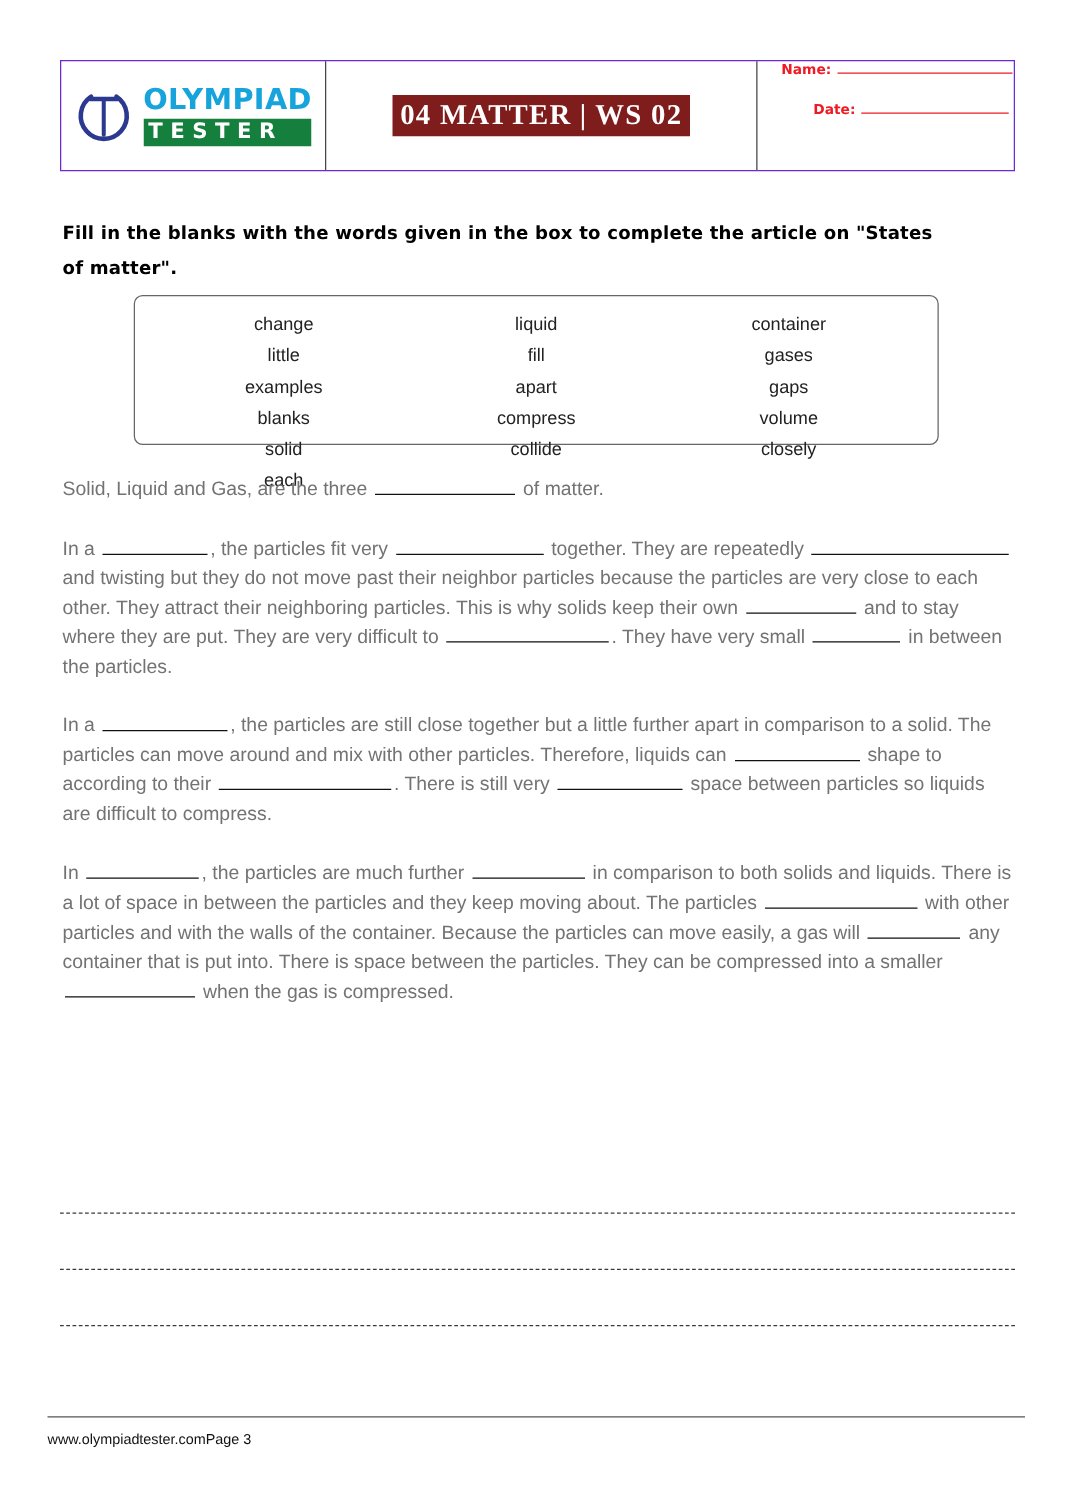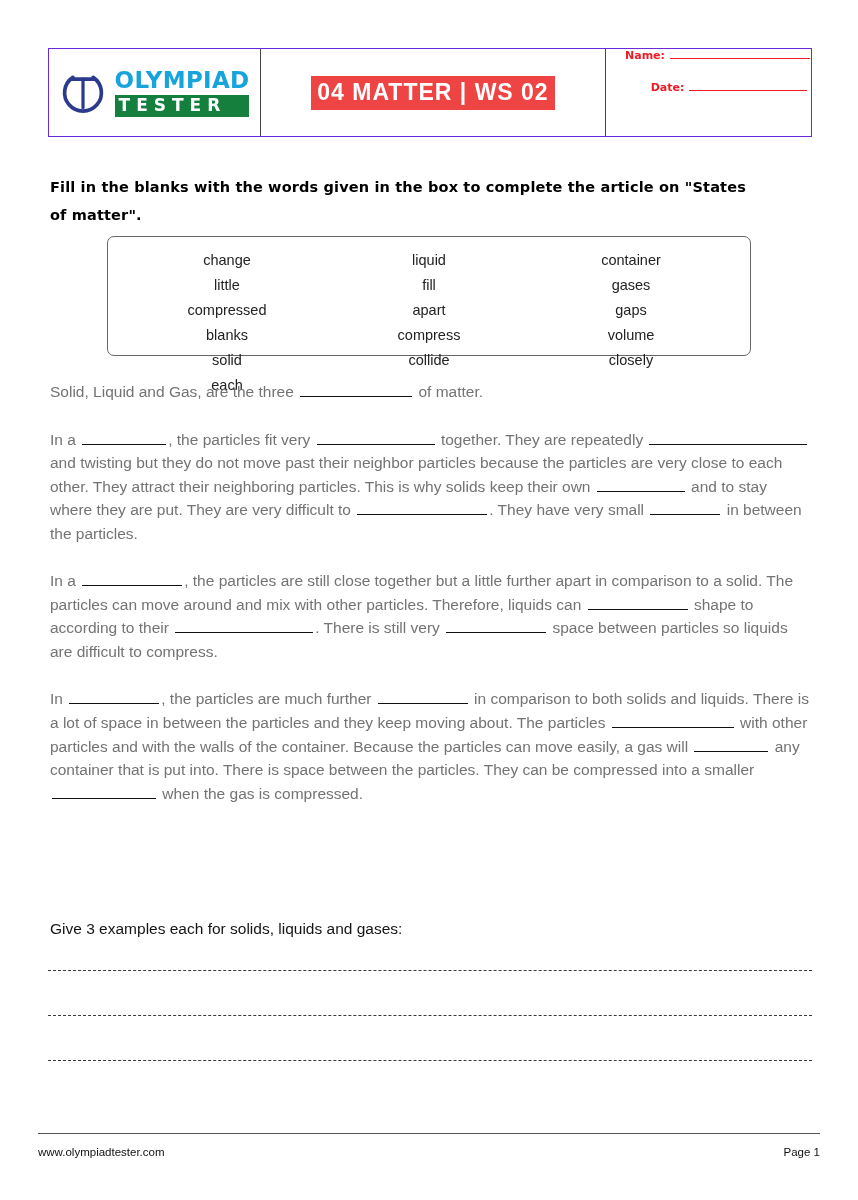--- a/index.html
+++ b/index.html
@@ -90,23 +90,23 @@
     color: #ffffff;
     font-family: "DejaVu Sans", sans-serif;
     font-size: 17px;
     font-weight: bold;
     letter-spacing: 6px;
     display: block;
   }
 
   
   .title-hl {
-    background: #ef4444;
+    background: #7f1d1d;
     color: #ffffff;
-    font-family: Liberation Sans, sans-serif;
+    font-family: Liberation Serif, serif;
     font-size: 23px;
     font-weight: bold;
     letter-spacing: 1px;
     padding: 3px 6px 4px 6px;
     white-space: nowrap;
   }
 
   
   .meta-row {
     display: flex;
@@ -216,21 +216,20 @@
     top: 1133px;
     width: 782px;
     border-top: 1.2px solid #555555;
   }
   .footer {
     position: absolute;
     left: 38px;
     top: 1146px;
     width: 782px;
     display: flex;
-    justify-content: space-between;
     font-family: "Liberation Sans", sans-serif;
     font-size: 11.5px;
     color: #111111;
   }
 </style>
 </head>
 <body>
 
 <div class="page">
 
@@ -272,21 +271,21 @@
   <div class="instruction">Fill in the blanks with the words given in the box to complete the article on "States of matter".</div>
 
   <div class="word-box">
     <div class="word-grid">
         <span>change</span>
         <span>liquid</span>
         <span>container</span>
         <span>little</span>
         <span>fill</span>
         <span>gases</span>
-        <span>compressed</span>
+        <span>examples</span>
         <span>apart</span>
         <span>gaps</span>
         <span>blanks</span>
         <span>compress</span>
         <span>volume</span>
         <span>solid</span>
         <span>collide</span>
         <span>closely</span>
         <span>each</span>
         <span></span>
@@ -296,26 +295,25 @@
       </div>
   </div>
 
   <div class="body-wrap">
       <p class="para">Solid, Liquid and Gas, are the three <span class="blank" style="width: 112px;"></span> of matter.</p>
       <p class="para">In a <span class="blank" style="width: 84px;"></span>, the particles fit very <span class="blank" style="width: 118px;"></span> together. They are repeatedly <span class="blank" style="width: 158px;"></span> and twisting but they do not move past their neighbor particles because the particles are very close to each other. They attract their neighboring particles. This is why solids keep their own <span class="blank" style="width: 88px;"></span> and to stay where they are put. They are very difficult to <span class="blank" style="width: 130px;"></span>. They have very small <span class="blank" style="width: 70px;"></span> in between the particles.</p>
       <p class="para">In a <span class="blank" style="width: 100px;"></span>, the particles are still close together but a little further apart in comparison to a solid. The particles can move around and mix with other particles. Therefore, liquids can <span class="blank" style="width: 100px;"></span> shape to according to their <span class="blank" style="width: 138px;"></span>. There is still very <span class="blank" style="width: 100px;"></span> space between particles so liquids are difficult to compress.</p>
       <p class="para">In <span class="blank" style="width: 90px;"></span>, the particles are much further <span class="blank" style="width: 90px;"></span> in comparison to both solids and liquids. There is a lot of space in between the particles and they keep moving about. The particles <span class="blank" style="width: 122px;"></span> with other particles and with the walls of the container. Because the particles can move easily, a gas will <span class="blank" style="width: 74px;"></span> any container that is put into. There is space between the particles. They can be compressed into a smaller <span class="blank" style="width: 104px;"></span> when the gas is compressed.</p>
     </div>
 
-  <div class="examples-q">Give 3 examples each for solids, liquids and gases:</div>
   <div class="answer-lines">
       <div class="answer-line"></div>
       <div class="answer-line"></div>
       <div class="answer-line"></div>
     </div>
 
   <div class="footer-rule"></div>
   <div class="footer">
     <span>www.olympiadtester.com</span>
-    <span>Page 1</span>
+    <span>Page 3</span>
   </div>
 
 </div>
 
 </body></html>

